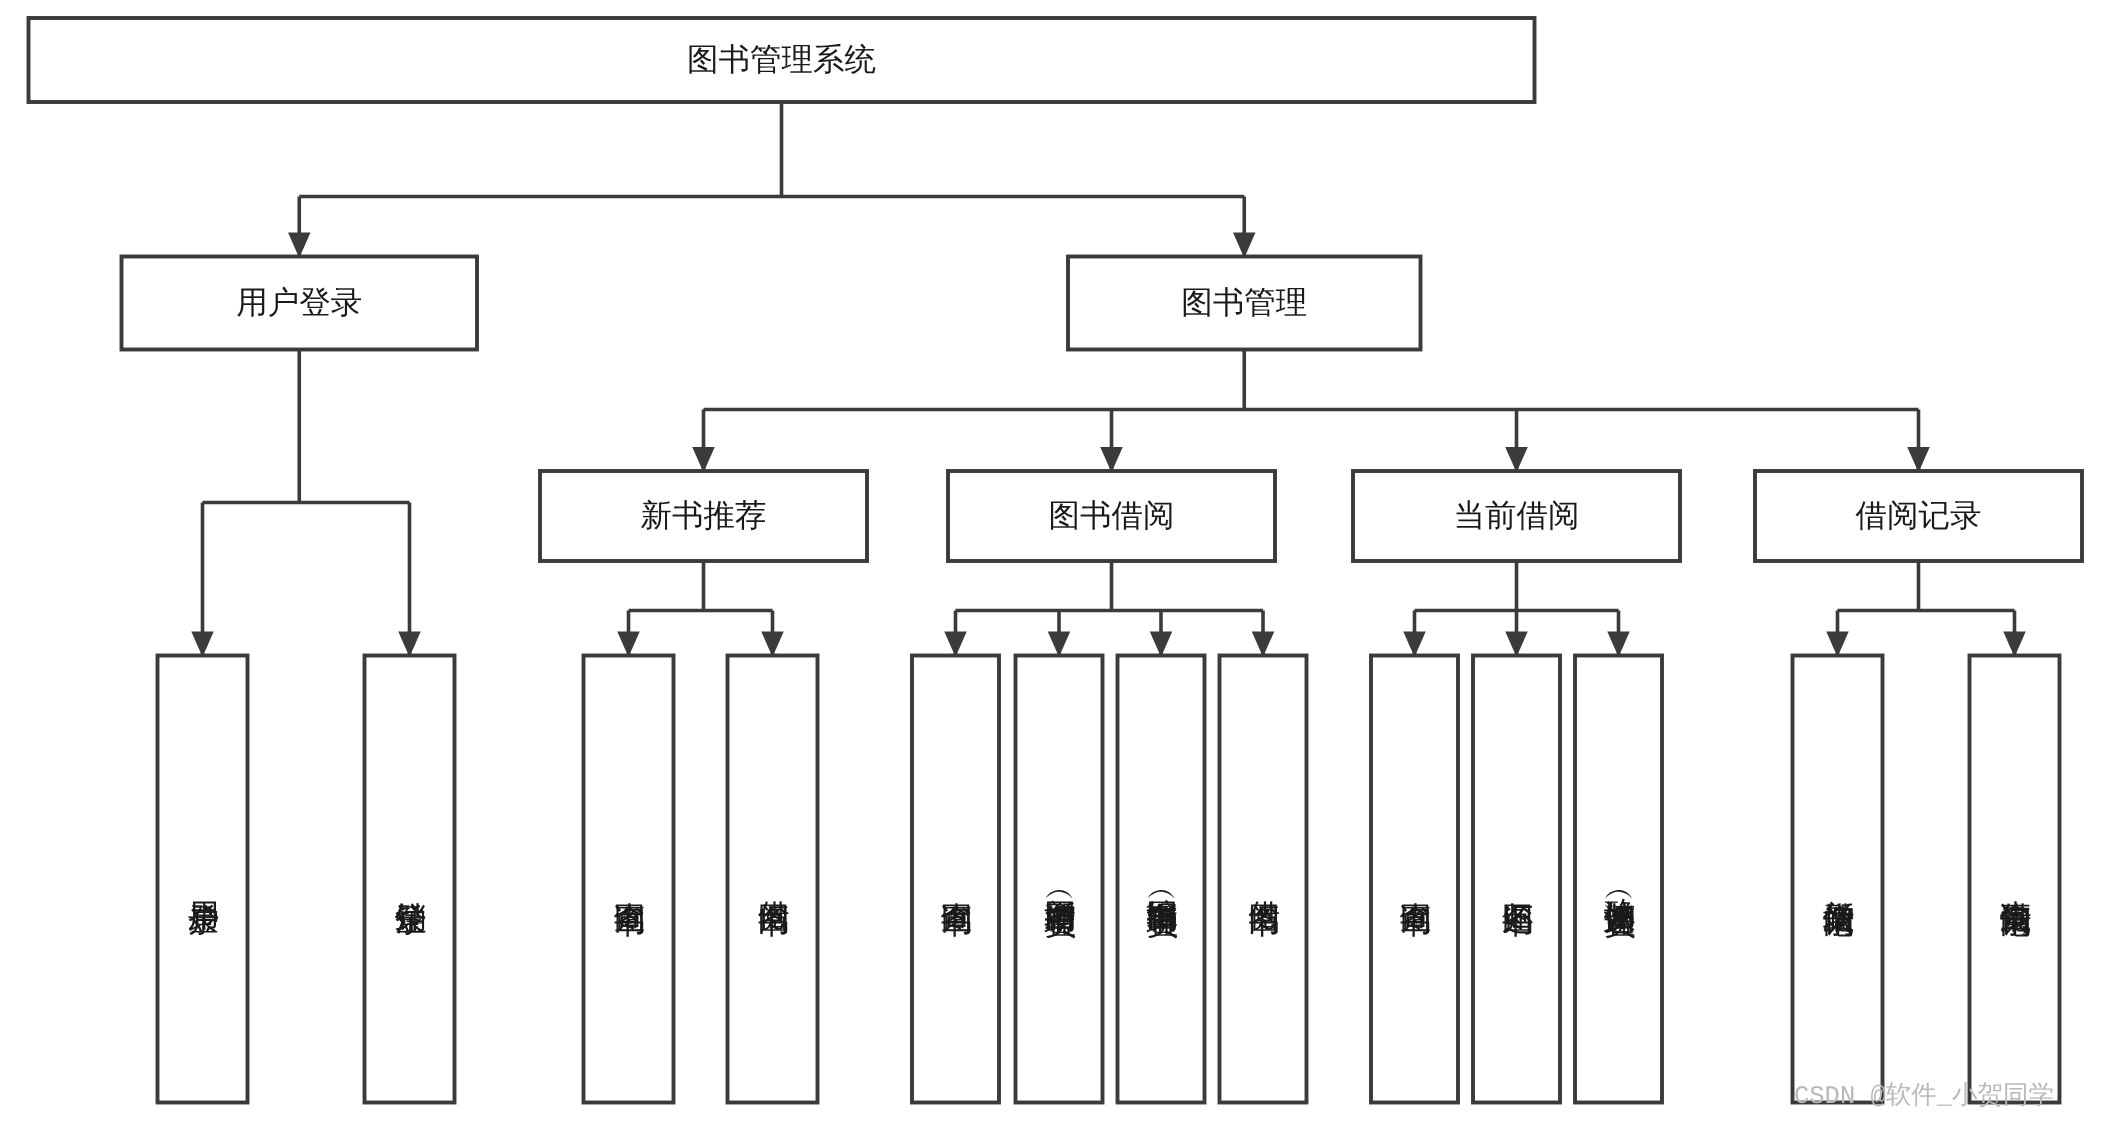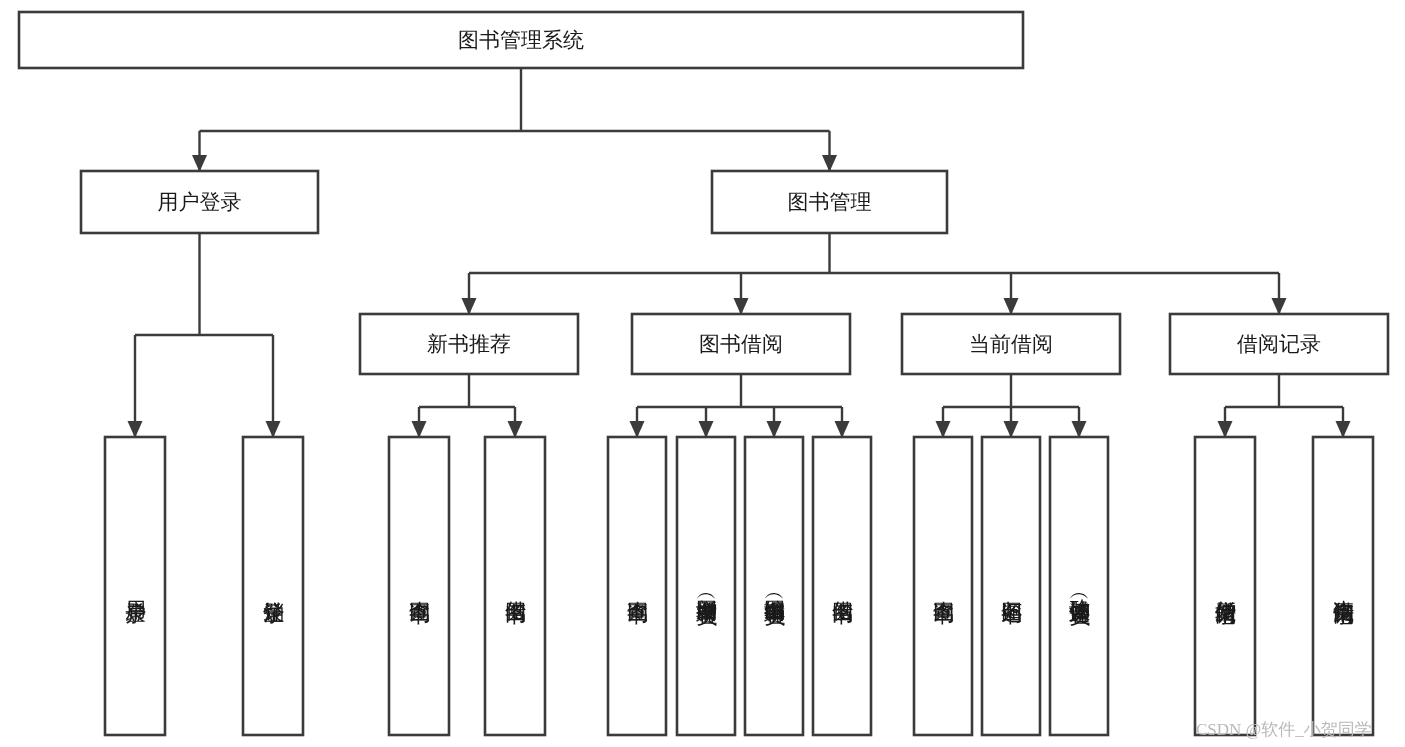--- a/index.html
+++ b/index.html
@@ -72,21 +72,21 @@
     font-family: "DejaVu Sans", "Liberation Sans", sans-serif;
     font-size: 21px;
     line-height: 1.22;
     color: #1a1a1a;
     letter-spacing: 1px;
     white-space: nowrap;
     pointer-events: none;
   }
   .watermark {
     position: absolute;
-    font-family: Liberation Serif, serif;
+    font-family: Liberation Mono, monospace;
     font-size: 17px;
     color: #b9b9b9;
     white-space: nowrap;
     user-select: none;
   }
 </style>
 </head>
 <body>
 
 <div id="diagram-root">

